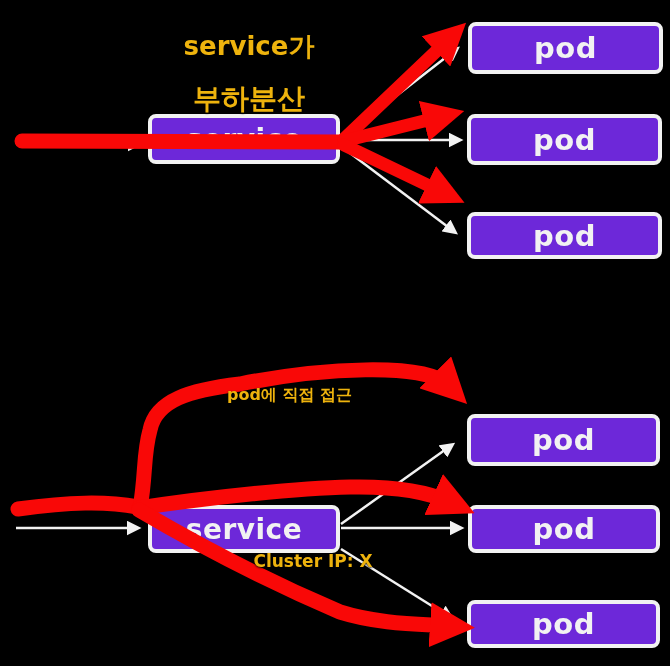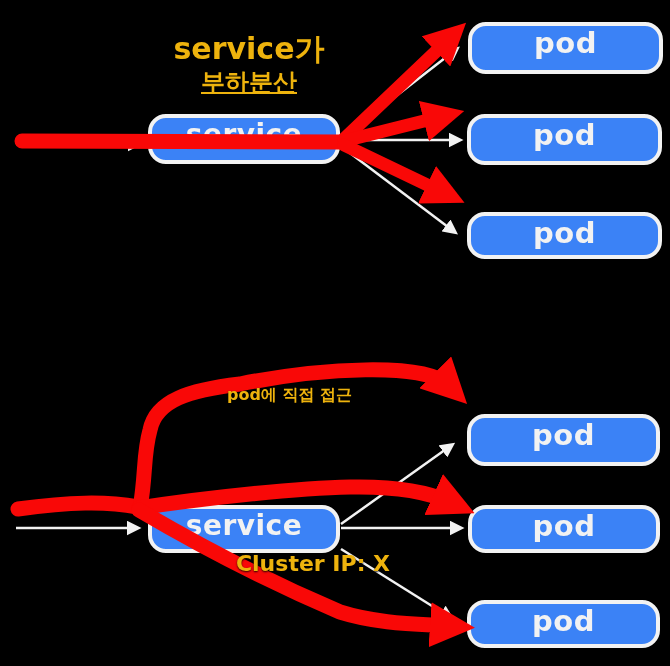--- a/index.html
+++ b/index.html
@@ -9,41 +9,41 @@
     font-family:"DejaVu Sans","Liberation Sans",sans-serif;
   }
   svg.layer{position:absolute;left:0;top:0;}
   .white-layer{z-index:1;}
   .red-layer{z-index:3;pointer-events:none;}
   .wline{stroke:var(--white,#f2f2f2);stroke-width:2.5;fill:none;}
   .rstroke{stroke:var(--red,#f90807);fill:none;stroke-linecap:round;}
   .mk-w{fill:var(--white,#f2f2f2);}
   .mk-r{fill:var(--red,#f90807);}
   .box{
-    position:absolute;z-index:2;box-sizing:border-box;background:#3b82f6;
-    border:4px solid var(--white,#f2f2f2);border-radius:18px;
-    display:flex;align-items:flex-start;justify-content:center;
+    position:absolute;z-index:2;box-sizing:border-box;background:#6d28d9;
+    border:4px solid var(--white,#f2f2f2);border-radius:8px;
+    display:flex;align-items:center;justify-content:center;
     color:var(--white,#f2f2f2);font-weight:bold;letter-spacing:.5px;
   }
   #svc-top{left:148px;top:114px;width:192px;height:50px;font-size:28px;}
   #pod1{left:468px;top:22px;width:195px;height:52px;font-size:29px;}
   #pod2{left:467px;top:114px;width:195px;height:51px;font-size:29px;}
   #pod3{left:467px;top:212px;width:195px;height:47px;font-size:29px;}
   #svc-bot{left:148px;top:505px;width:192px;height:48px;font-size:28px;}
   #pod4{left:467px;top:414px;width:193px;height:52px;font-size:29px;}
   #pod5{left:468px;top:505px;width:192px;height:48px;font-size:29px;}
   #pod6{left:467px;top:600px;width:193px;height:48px;font-size:29px;}
   .caption{
     position:absolute;z-index:4;color:var(--yellow,#eeb30d);font-weight:bold;
     text-align:center;white-space:nowrap;text-shadow:0 1px 2px rgba(0,0,0,.85);
   }
-  #cap1{left:149px;top:29px;width:200px;font-size:30px;}
-  #cap2{left:149px;top:66px;width:200px;font-size:24px;text-decoration:underline;}
+  #cap1{left:149px;top:29px;width:200px;font-size:26px;}
+  #cap2{left:149px;top:80px;width:200px;font-size:28px;}
   #cap3{left:182px;top:385px;width:215px;font-size:16px;}
-  #cap4{left:233px;top:551px;width:160px;font-size:22px;}
+  #cap4{left:233px;top:551px;width:160px;font-size:17px;}
 </style>
 </head>
 <body>
 
 <div class="stage">
 
   <svg class="layer white-layer" width="670" height="666" viewBox="0 0 670 666">
     <defs>
       <marker id="wh" viewBox="0 0 10 10" refX="5" refY="5" markerWidth="6" markerHeight="6" orient="auto" markerUnits="strokeWidth">
         <path d="M0,0 L10,5 L0,10 z" class="mk-w"></path>

